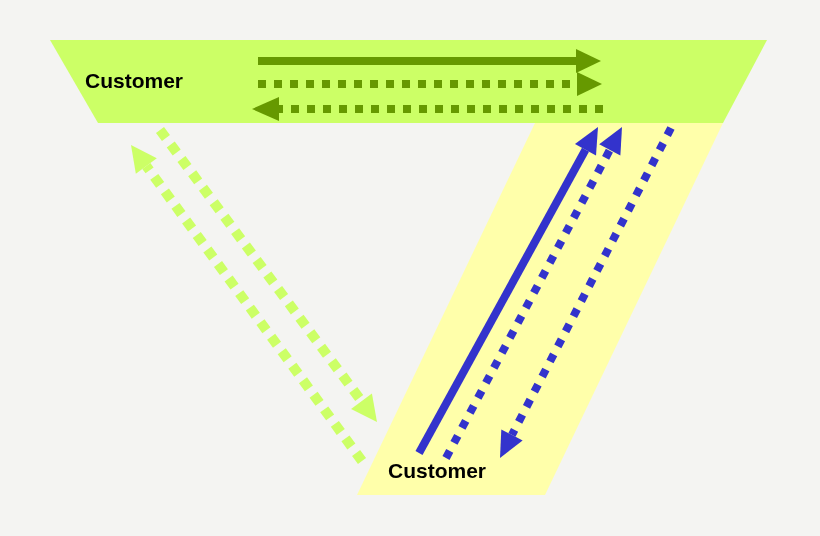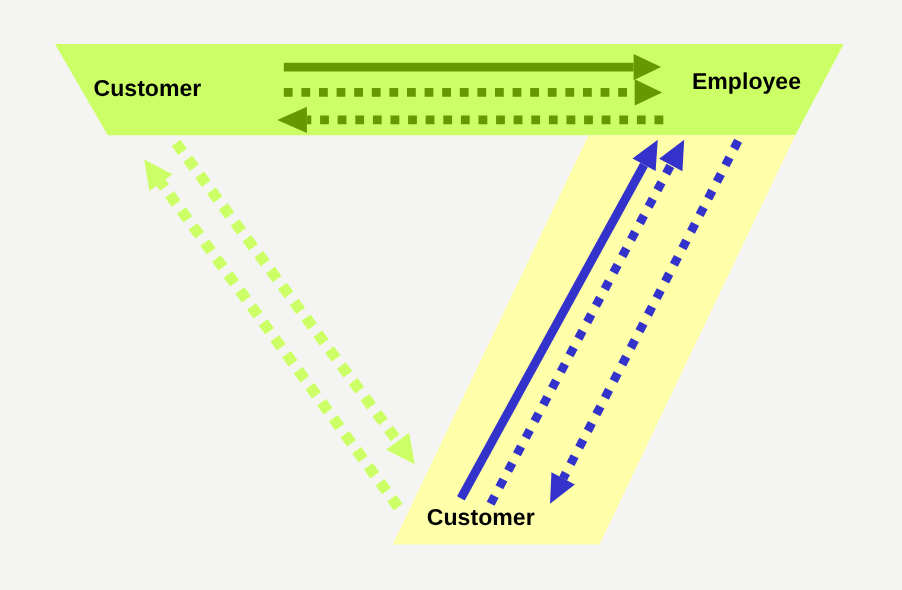--- a/index.html
+++ b/index.html
@@ -67,16 +67,15 @@
         <polygon points="131,145 156.8386293440093,158.3178539420922 135.84889445273183,173.6616158404628" fill="#ccff66"></polygon>
       </g>
       <g>
         <line x1="160" y1="130" x2="361.4916288198144" y2="401.1315926976305" stroke="#ccff66" stroke-width="10" stroke-dasharray="10 8"></line>
         <polygon points="377,422 351.05742516862966,408.88577828772327 371.9258324709992,393.3774071075377" fill="#ccff66"></polygon>
       </g>
     </svg>
 
   <div class="node-label" style="left: 85px; top: 69px; color: rgb(0, 0, 0);">Customer</div>
 
-  <div class="node-label" style="left: 629px; top: 63px; color: rgb(0, 0, 0);">Employee</div>
 
   <div class="node-label" style="left: 388px; top: 459px; color: rgb(0, 0, 0);">Customer</div>
 </div>
 
 </body></html>

